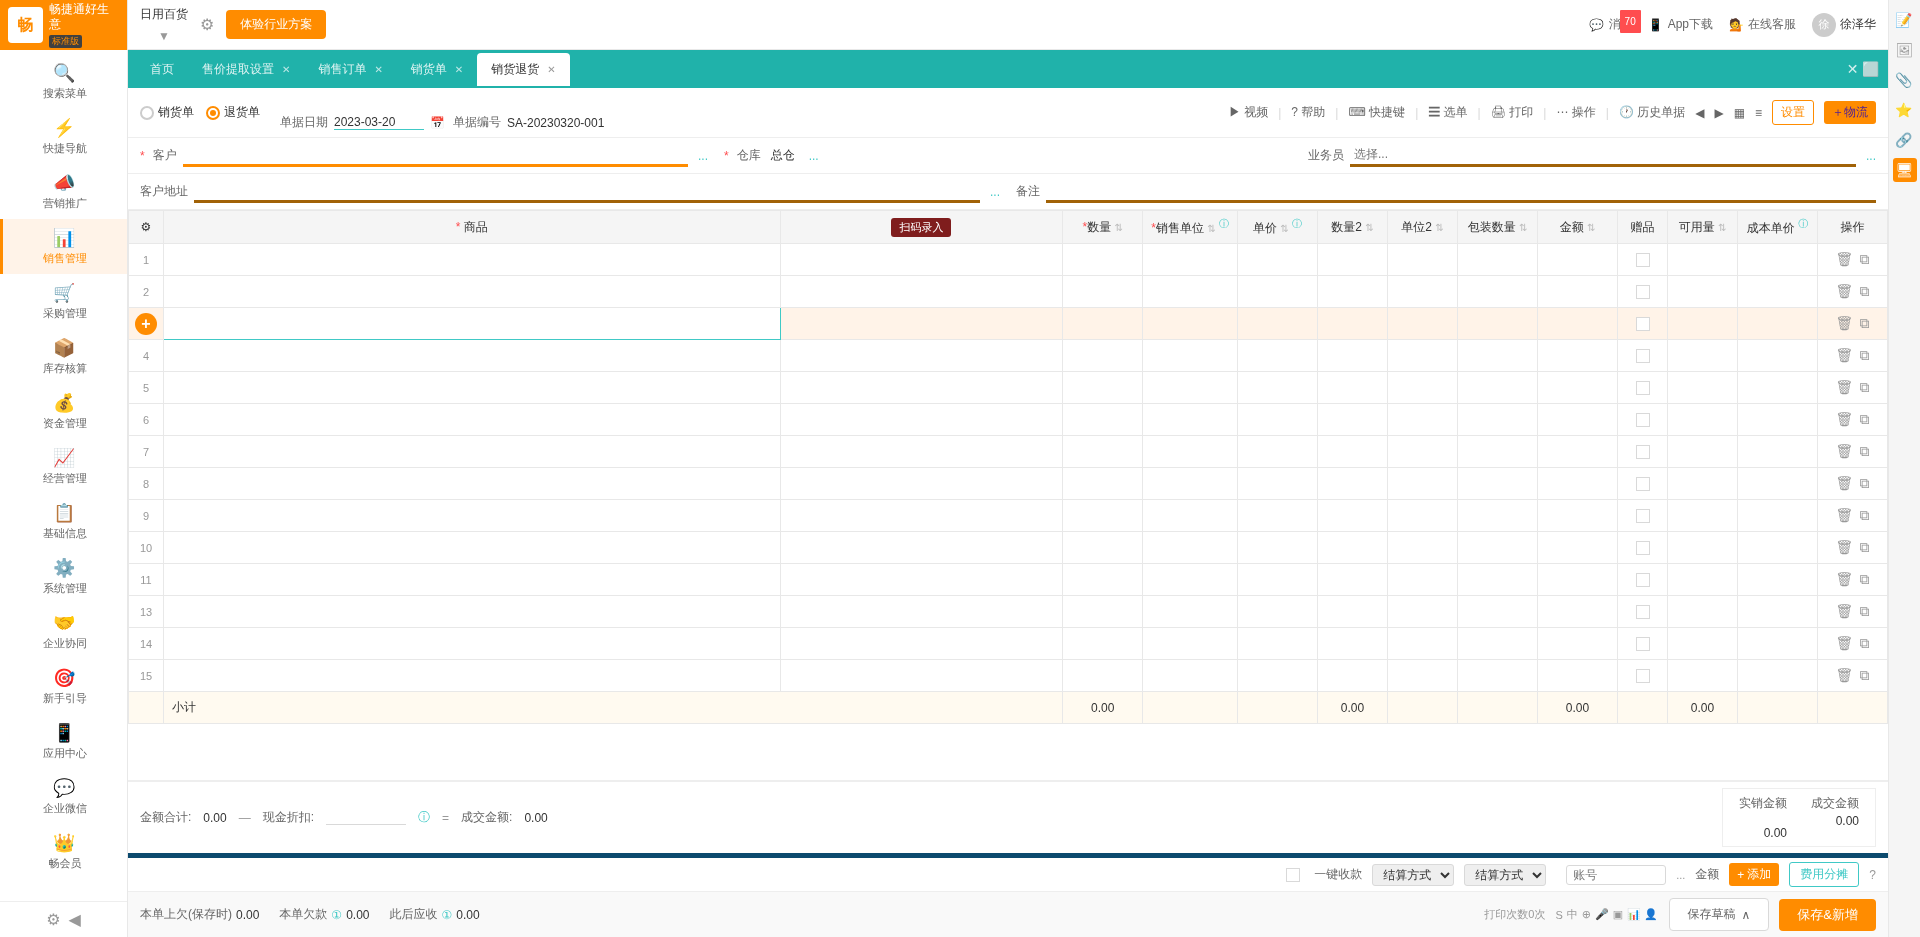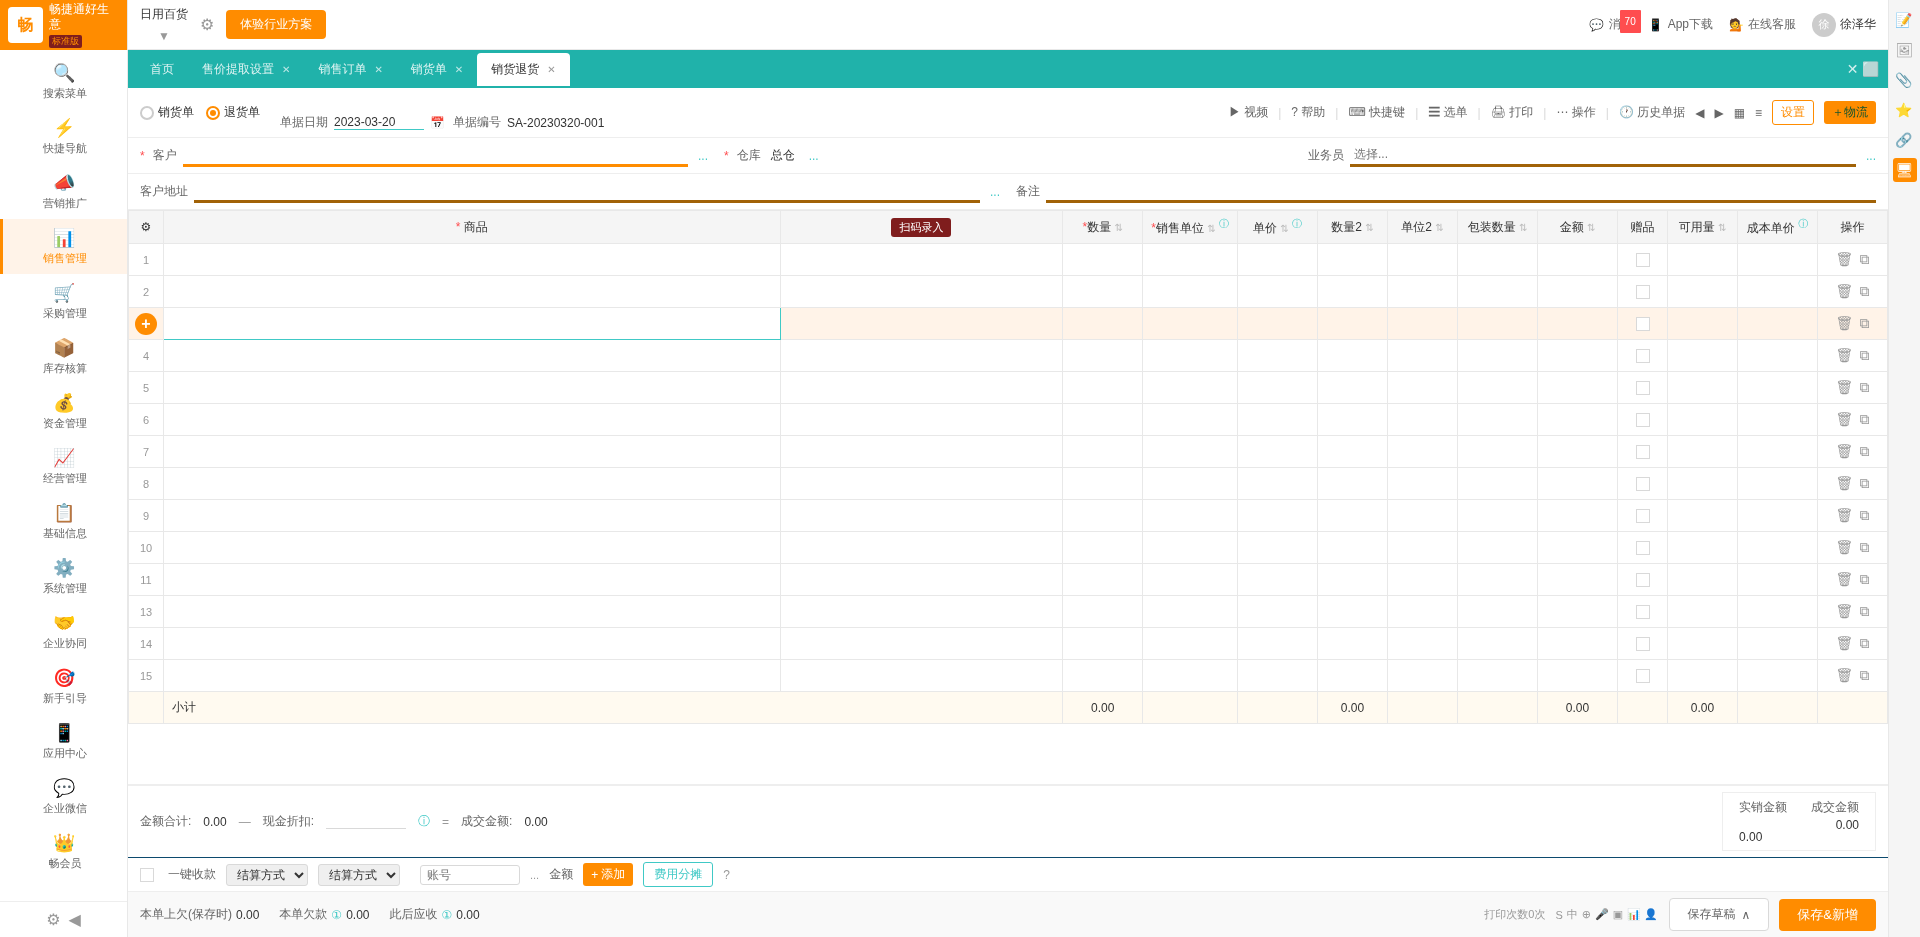--- a/index.html
+++ b/index.html
@@ -3,21 +3,21 @@
   <meta charset="utf-8">
   <style>
     * { box-sizing: border-box; margin: 0; padding: 0; font-family: 'Microsoft YaHei', Arial, sans-serif; font-size: 12px; }
     body { background: #f5f5f5; display: flex; height: 937px; overflow: hidden; }
 
     
     .sidebar { width: 128px; background: #fff; display: flex; flex-direction: column; border-right: 1px solid #e8e8e8; flex-shrink: 0; }
     .sidebar-logo { background: #ff8c00; padding: 10px 8px; display: flex; align-items: center; gap: 6px; height: 50px; }
     .sidebar-logo-icon { width: 36px; height: 36px; background: #fff; border-radius: 4px; display: flex; align-items: center; justify-content: center; font-size: 16px; color: #ff8c00; font-weight: bold; }
     .sidebar-logo-text { color: #fff; font-size: 11px; line-height: 1.3; }
-    .sidebar-logo-badge { background: #7f1d1d; color: #ff8c00; font-size: 9px; padding: 1px 3px; border-radius: 2px; margin-top: 2px; display: inline-block; }
+    .sidebar-logo-badge { background: #404040; color: #ff8c00; font-size: 9px; padding: 1px 3px; border-radius: 2px; margin-top: 2px; display: inline-block; }
     .sidebar-nav { flex: 1; overflow-y: auto; padding: 4px 0; }
     .sidebar-item { display: flex; flex-direction: column; align-items: center; padding: 8px 4px; cursor: pointer; color: #666; border-left: 3px solid transparent; }
     .sidebar-item.active { background: #fff3e8; color: #ff8c00; border-left-color: #ff8c00; }
     .sidebar-item-icon { font-size: 18px; margin-bottom: 2px; }
     .sidebar-item-label { font-size: 11px; text-align: center; }
     .sidebar-footer { padding: 8px; display: flex; gap: 8px; border-top: 1px solid #eee; justify-content: center; }
     .sidebar-footer-btn { color: #999; cursor: pointer; font-size: 16px; }
 
     
     .main { flex: 1; display: flex; flex-direction: column; overflow: hidden; }
@@ -56,21 +56,21 @@
     .radio-dot.active { border-color: #ff8c00; }
     .radio-dot.active::after { content: ''; width: 6px; height: 6px; border-radius: 50%; background: #ff8c00; }
     .toolbar-field { display: flex; align-items: center; gap: 6px; margin-top: 20px; }
     .toolbar-label { color: #666; white-space: nowrap; }
     .toolbar-value { color: #333; font-size: 12px; }
     .toolbar-date-input { border: none; background: transparent; border-bottom: 1px solid #40c9c6; color: #333; font-size: 12px; width: 90px; }
     .toolbar-date-icon { color: #40c9c6; cursor: pointer; }
     .toolbar-right { margin-left: auto; display: flex; align-items: center; gap: 10px; }
     .toolbar-right-btn { display: flex; align-items: center; gap: 3px; color: #666; cursor: pointer; font-size: 12px; }
     .settings-btn { border: 1px solid #ff8c00; color: #ff8c00; padding: 3px 8px; border-radius: 3px; cursor: pointer; }
-    .add-logistics-btn { background: #ff8c00; color: #14532d; padding: 3px 8px; border-radius: 3px; cursor: pointer; border: none; }
+    .add-logistics-btn { background: #ff8c00; color: #4c1d95; padding: 3px 8px; border-radius: 3px; cursor: pointer; border: none; }
 
     
     .form-row { display: flex; align-items: center; padding: 6px 12px; gap: 16px; border-bottom: 1px solid #eee; }
     .form-field { display: flex; align-items: center; gap: 6px; flex: 1; }
     .form-field-label { color: #666; white-space: nowrap; }
     .form-field-required { color: #ff4d4f; margin-right: 2px; }
     .form-field-input { flex: 1; border: none; border-bottom: 3px solid #a16207; padding: 3px 4px; color: #999; font-size: 12px; min-width: 80px; }
     .form-field-dots { color: #40c9c6; cursor: pointer; margin-left: 4px; }
 
     
@@ -107,21 +107,21 @@
     
     .bottom-summary { padding: 6px 12px; border-top: 1px solid #eee; display: flex; align-items: center; gap: 12px; background: #fff; }
     .summary-label { color: #666; }
     .summary-value { color: #333; font-weight: 500; }
     .summary-dash { color: #999; }
     .summary-eq { color: #999; }
     .summary-total { color: #333; font-weight: 500; }
     .summary-info-icon { color: #40c9c6; cursor: pointer; }
 
     
-    .payment-row { padding: 4px 12px; border-top: 1px solid #0c4a6e; display: flex; align-items: center; gap: 10px; background: #fff; }
+    .payment-row { padding: 4px 12px; border-top: 5px solid #0c4a6e; display: flex; align-items: center; gap: 10px; background: #fff; justify-content: flex-end; }
     .payment-check { width: 14px; height: 14px; border: 1px solid #d9d9d9; display: inline-block; cursor: pointer; margin-right: 4px; }
     .payment-label { color: #666; }
     .payment-select { border: 1px solid #d9d9d9; padding: 2px 6px; border-radius: 3px; font-size: 12px; color: #333; }
     .payment-input { border: 1px solid #d9d9d9; padding: 2px 6px; border-radius: 3px; width: 100px; font-size: 12px; }
     .add-expense-btn { background: #ff8c00; color: #fff; border: none; padding: 3px 8px; border-radius: 3px; cursor: pointer; font-size: 12px; display: flex; align-items: center; gap: 3px; }
     .fee-split-btn { background: #fff; border: 1px solid #40c9c6; color: #40c9c6; padding: 3px 10px; border-radius: 3px; cursor: pointer; font-size: 12px; }
     .fee-help { color: #999; cursor: pointer; }
 
     
     .bottom-stats { padding: 6px 12px; border-top: 1px solid #eee; display: flex; align-items: center; gap: 20px; background: #f9f9f9; }
@@ -804,21 +804,21 @@
         <span class="summary-value">0.00</span>
         <span class="summary-dash">—</span>
         <span class="summary-label">现金折扣:</span>
         <input style="border-top: none; border-right: none; border-left: none; border-image: initial; border-bottom: 1px solid rgb(217, 217, 217); width: 80px; font-size: 12px;">
         <span class="summary-info-icon">ⓘ</span>
         <span class="summary-eq">=</span>
         <span class="summary-label">成交金额:</span>
         <span class="summary-total">0.00</span>
 
         <div style="margin-left:auto; background:#fff; border:1px solid #eee; padding:6px 16px; display:flex; gap:24px;">
-          <div style="display:flex; flex-direction:column; gap:14px;">
+          <div style="display:flex; flex-direction:column; align-items:flex-end; gap:14px;">
             <span style="color:#666; font-size:12px;">实销金额</span>
             <span style="color:#333; font-weight:500;">0.00</span>
           </div>
           <div style="display:flex; flex-direction:column; align-items:flex-end; gap:2px;">
             <span style="color:#666; font-size:12px;">成交金额</span>
             <span style="color:#333; font-weight:500;">0.00</span>
           </div>
         </div>
       </div>
 

